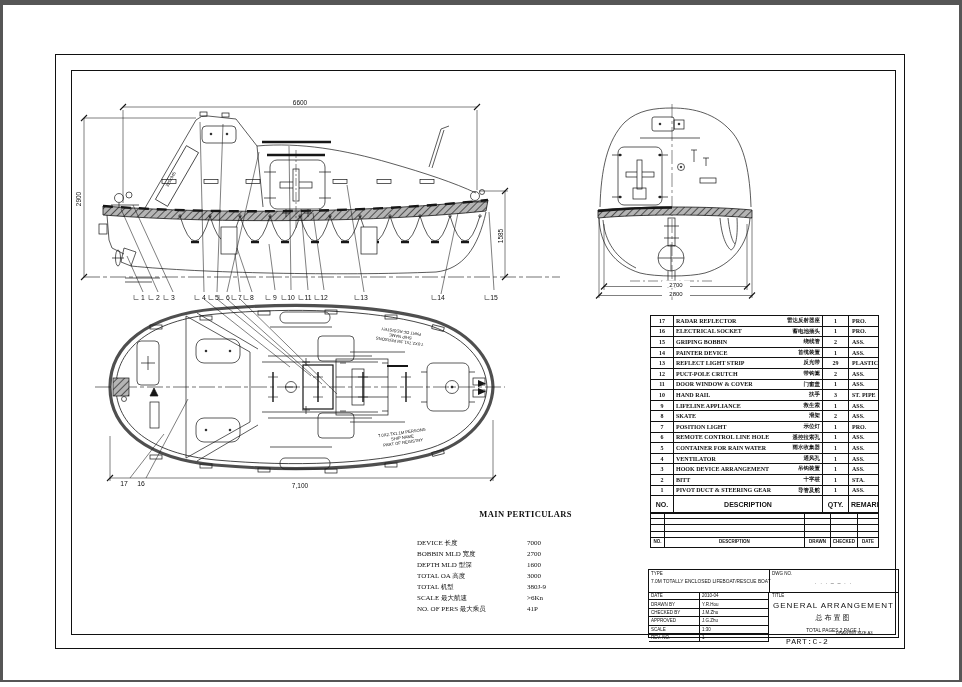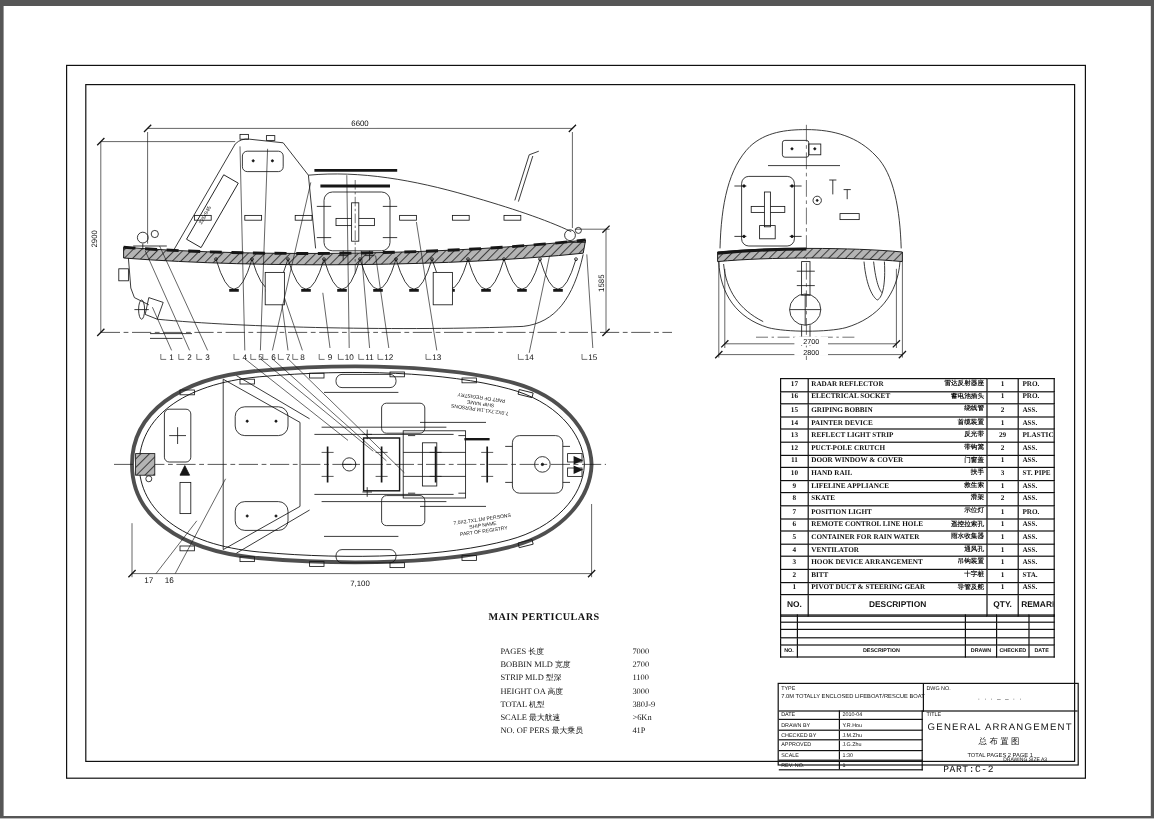--- a/index.html
+++ b/index.html
@@ -23,21 +23,21 @@
   .dc .cn{font-size:5.5px;}
   tr.hdr td{height:17px;font-family:"Liberation Sans",sans-serif;font-size:7px;text-align:center;font-weight:bold;}
 
   
   table.rev{position:absolute;left:650px;top:512px;width:228px;border-collapse:collapse;
     table-layout:fixed;font-size:4.5px;line-height:1;}
   table.rev td{border:0.7px solid #111;height:5.2px;padding:0;}
   table.rev tr.rhdr td{height:9px;text-align:center;font-weight:bold;}
 
   
-  .mp-title{position:absolute;left:407px;top:509px;width:165px;text-align:left;
+  .mp-title{position:absolute;left:407px;top:509px;width:165px;text-align:right;
     font-family:"Liberation Serif",serif;font-size:8.5px;font-weight:bold;letter-spacing:.4px;}
   .mp-list{position:absolute;left:417px;top:539px;width:150px;font-family:"Liberation Serif",serif;font-size:7px;}
   .mp-row{position:relative;height:11px;white-space:nowrap;}
   .mp-row .cn{font-size:6.5px;}
   .mp-row .val{position:absolute;left:110px;top:0;}
 
   
   .tblock{position:absolute;left:648px;top:569px;width:249px;height:67px;border:1.1px solid #111;font-size:4.5px;}
   .tb-type{position:absolute;left:0;top:0;width:120px;height:22px;border-right:0.8px solid #111;border-bottom:0.8px solid #111;}
   .tb-type .lab{position:absolute;left:2px;top:1px;}
@@ -566,24 +566,24 @@
         <td>DESCRIPTION</td>
         <td>DRAWN</td>
         <td>CHECKED</td>
         <td>DATE</td>
       </tr>
     </tbody>
   </table>
 
   <div class="mp-title">MAIN PERTICULARS</div>
   <div class="mp-list" id="particulars">
-      <div class="mp-row"><span>PAGES </span><span class="cn">长度</span><span class="val">7000</span></div>
+      <div class="mp-row"><span>DEVICE </span><span class="cn">长度</span><span class="val">7000</span></div>
       <div class="mp-row"><span>BOBBIN MLD </span><span class="cn">宽度</span><span class="val">2700</span></div>
-      <div class="mp-row"><span>STRIP MLD </span><span class="cn">型深</span><span class="val">1100</span></div>
-      <div class="mp-row"><span>HEIGHT OA </span><span class="cn">高度</span><span class="val">3000</span></div>
+      <div class="mp-row"><span>DEPTH MLD </span><span class="cn">型深</span><span class="val">1600</span></div>
+      <div class="mp-row"><span>TOTAL OA </span><span class="cn">高度</span><span class="val">3000</span></div>
       <div class="mp-row"><span>TOTAL </span><span class="cn">机型</span><span class="val">380J-9</span></div>
       <div class="mp-row"><span>SCALE </span><span class="cn">最大航速</span><span class="val">&gt;6Kn</span></div>
       <div class="mp-row"><span>NO. OF PERS </span><span class="cn">最大乘员</span><span class="val">41P</span></div>
     </div>
 
   <div class="tblock">
     <div class="tb-type">
       <span class="lab">TYPE</span>
       <span class="val">7.0M TOTALLY ENCLOSED LIFEBOAT/RESCUE BOAT</span>
     </div>

